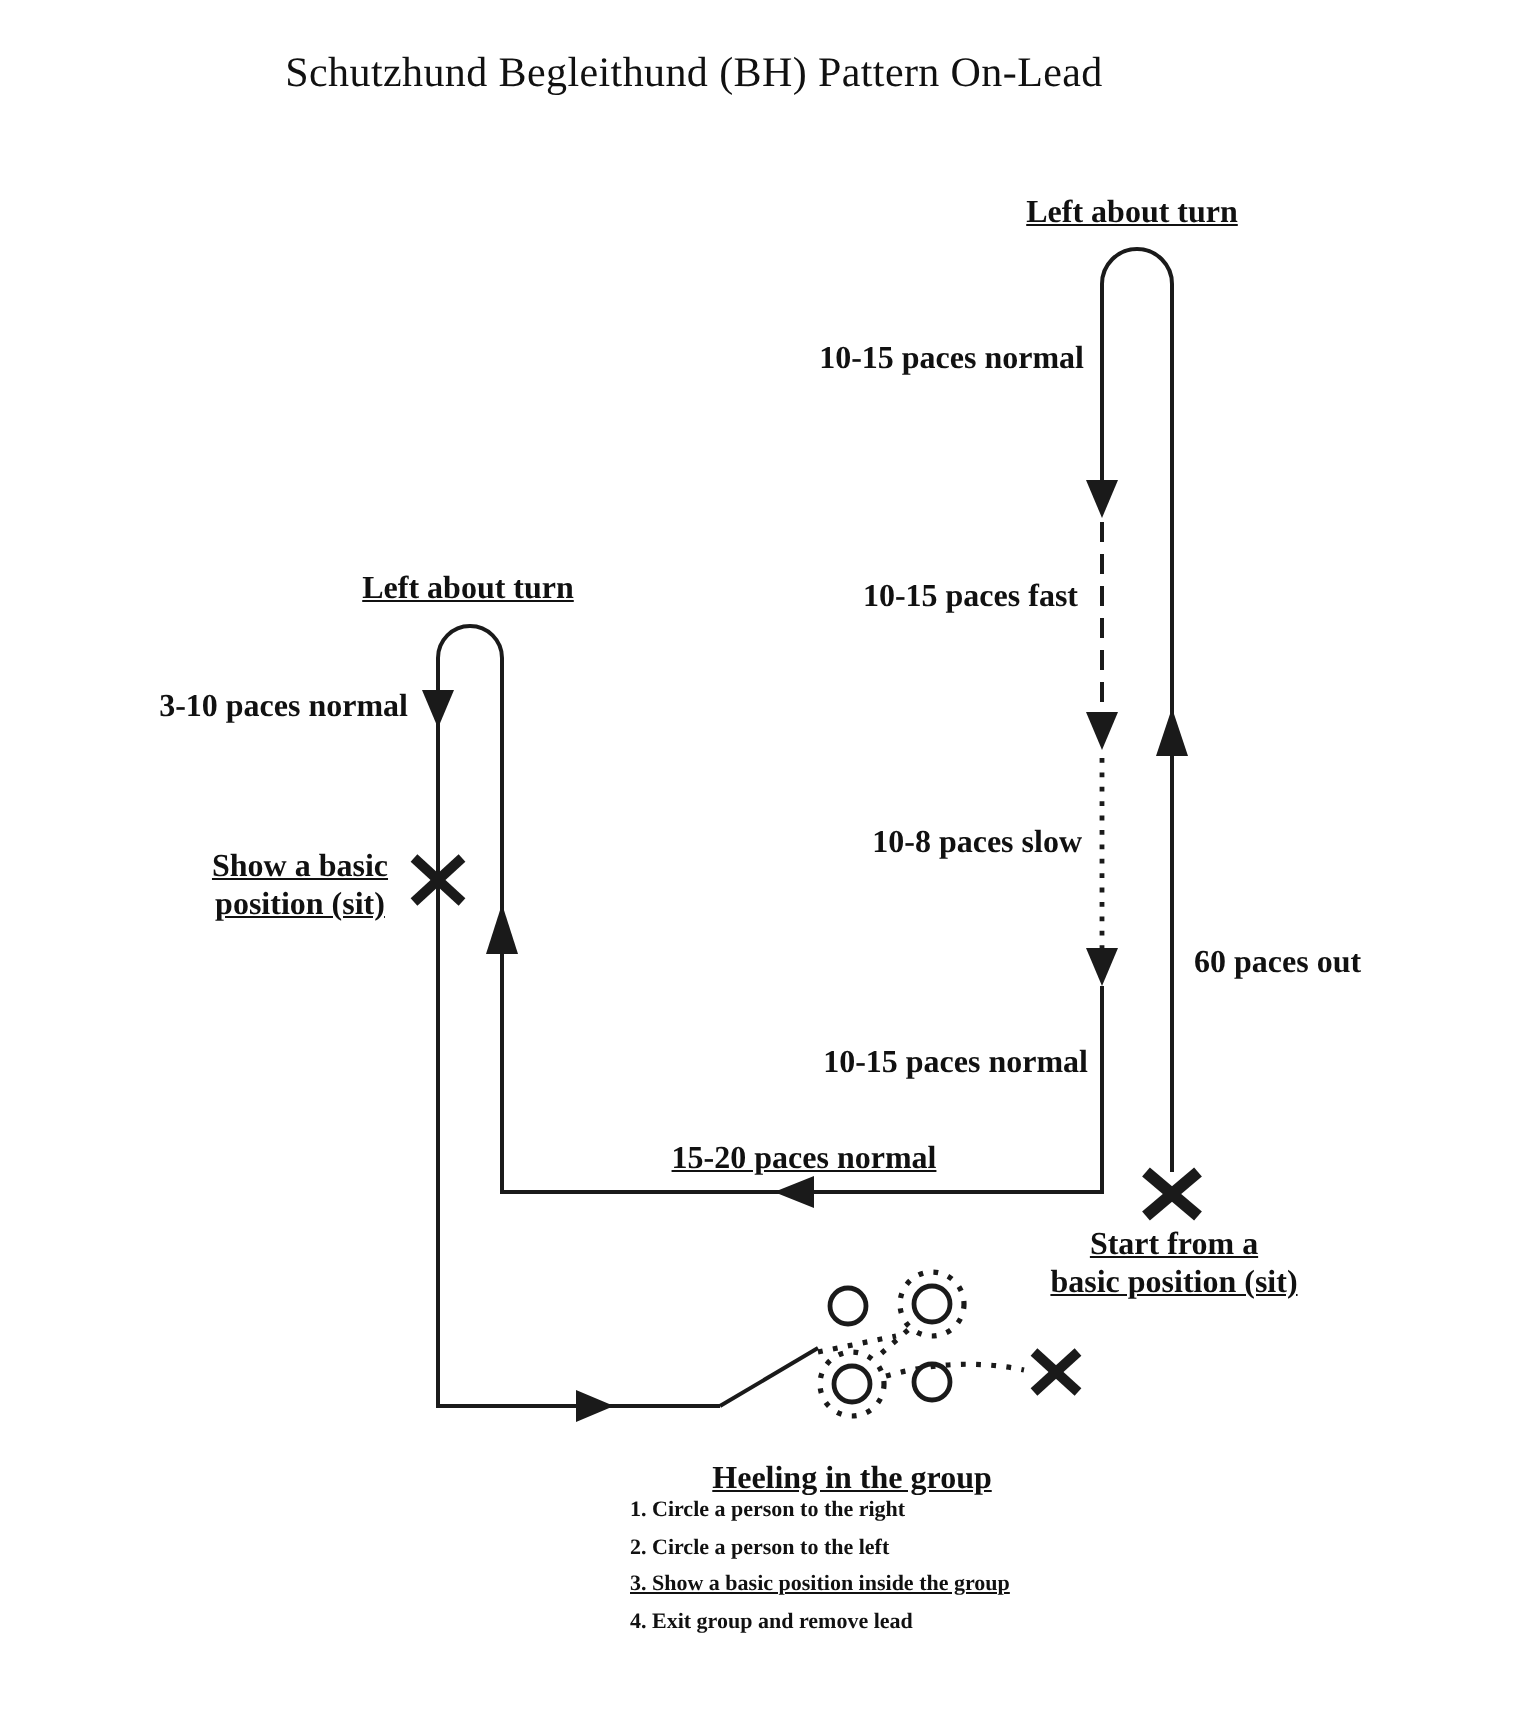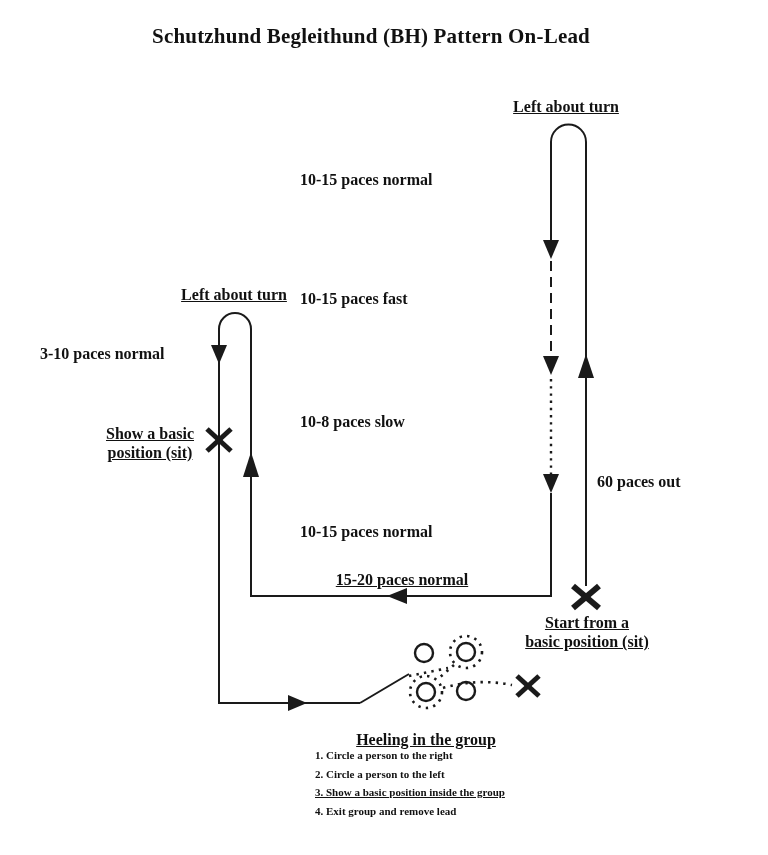--- a/index.html
+++ b/index.html
@@ -4,28 +4,28 @@
 <style>
   html, body { margin:0; padding:0; background:#ffffff; }
   .canvas {
     position:relative; width:768px; height:855px; background:#ffffff;
     font-family:"Liberation Serif","DejaVu Serif",serif; color:#111111;
     overflow:hidden;
   }
   svg.track { position:absolute; left:0; top:0; }
   .title {
     position:absolute; left:0; top:24px; width:694px; text-align:center;
-    font-weight:bold; font-size:21px; letter-spacing:0.2px;margin-left:24px;
+    font-weight:normal; font-size:21px; letter-spacing:0.2px;
   }
   .lbl {
     position:absolute; font-weight:bold; font-size:16px; line-height:19px;
     white-space:nowrap;
   }
   .c { text-align:center;text-decoration:underline; }
-  .r { }
+  .r { text-align:right; }
   .lbl.multi { white-space:normal; }
   .group-text { position:absolute; font-weight:bold; font-size:11px; }
 </style>
 </head>
 <body>
 
 <div class="canvas">
 
   <svg class="track" width="768" height="855" viewBox="0 0 768 855">
 

